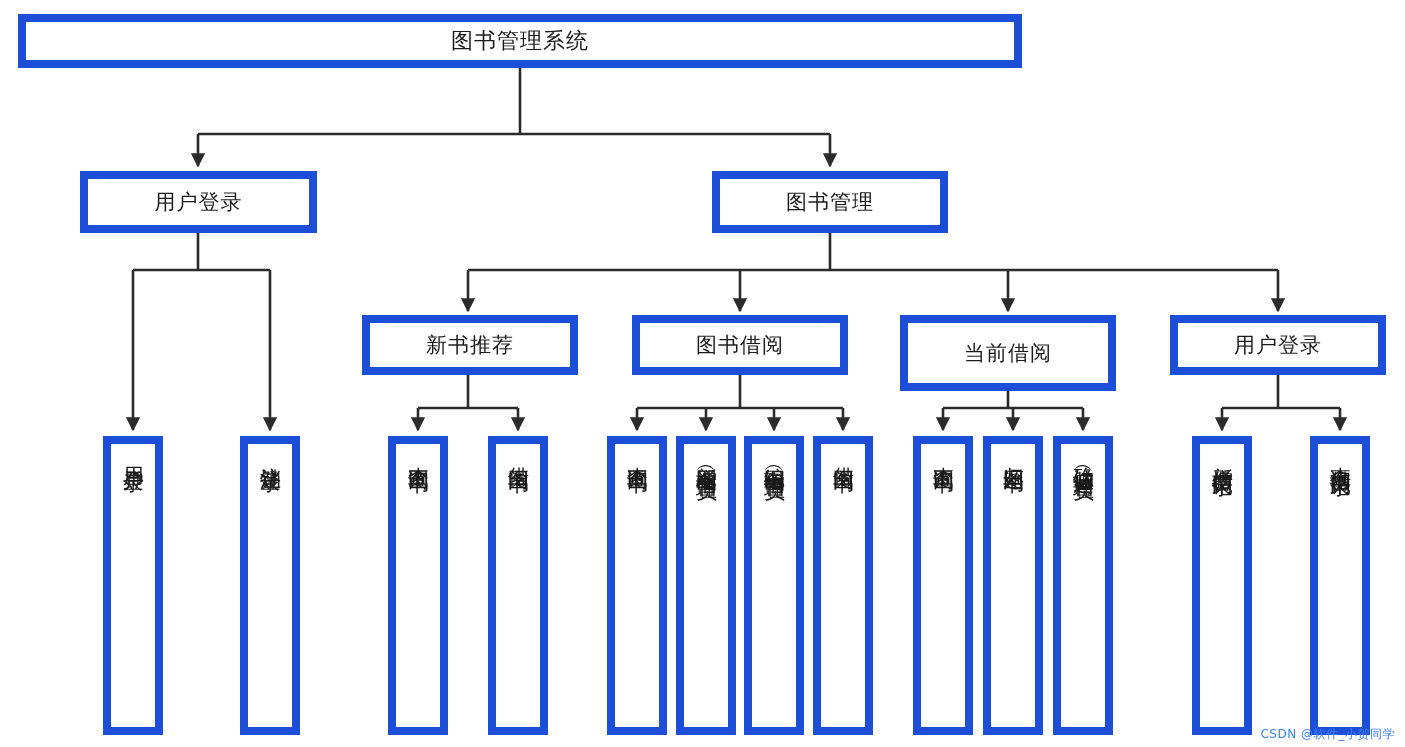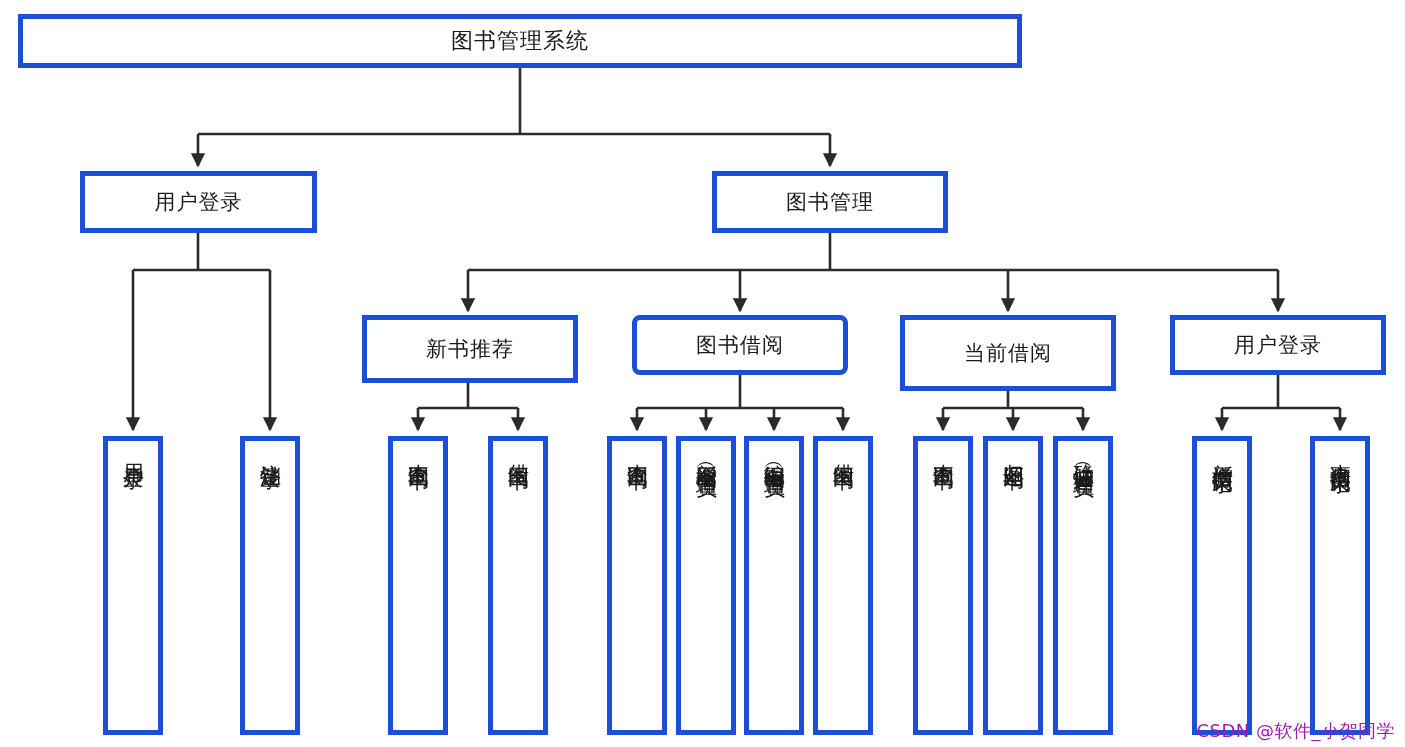--- a/index.html
+++ b/index.html
@@ -22,21 +22,21 @@
     position: absolute;
     left: 0;
     top: 0;
     width: 1405px;
     height: 747px;
   }
   .node {
     position: absolute;
     box-sizing: border-box;
     background: #ffffff;
-    border: 5px solid #1d4ed8;
+    border: 8px solid #1d4ed8;
     display: flex;
     align-items: center;
     justify-content: center;
     text-align: center;
     color: #1a1a1a;
     font-size: 21px;
     line-height: 1.25;
     letter-spacing: 1px;
   }
   .node.vertical {
@@ -56,22 +56,22 @@
   .node.vertical .node-label {
     white-space: nowrap;
   }
   #root-node {
     font-size: 22px;
   }
   .watermark {
     position: absolute;
     right: 10px;
     bottom: 4px;
-    font-size: 18px;
-    color: #a21caf;
+    font-size: 12px;
+    color: #3b82f6;
     letter-spacing: 0.5px;
     white-space: nowrap;
     pointer-events: none;
   }
 </style>
 </head>
 <body>
 
 <div id="diagram-root">
 
@@ -130,25 +130,25 @@
   </div>
 
   <div class="node" style="left:80px; top:171px; width:237px; height:62px;">
     <span class="node-label">用户登录</span>
   </div>
 
   <div class="node" style="left:712px; top:171px; width:236px; height:62px;">
     <span class="node-label">图书管理</span>
   </div>
 
-  <div class="node" style="left:362px; top:315px; width:216px; height:68px;">
+  <div class="node" style="left:362px; top:315px; width:216px; height:60px;">
     <span class="node-label">新书推荐</span>
   </div>
 
-  <div class="node" style="left:632px; top:315px; width:216px; height:60px;border-radius:8px;">
+  <div class="node" style="left:632px; top:315px; width:216px; height:60px;">
     <span class="node-label">图书借阅</span>
   </div>
 
   <div class="node" style="left:900px; top:315px; width:216px; height:76px;">
     <span class="node-label">当前借阅</span>
   </div>
 
   <div class="node" style="left:1170px; top:315px; width:216px; height:60px;">
     <span class="node-label">用户登录</span>
   </div>

